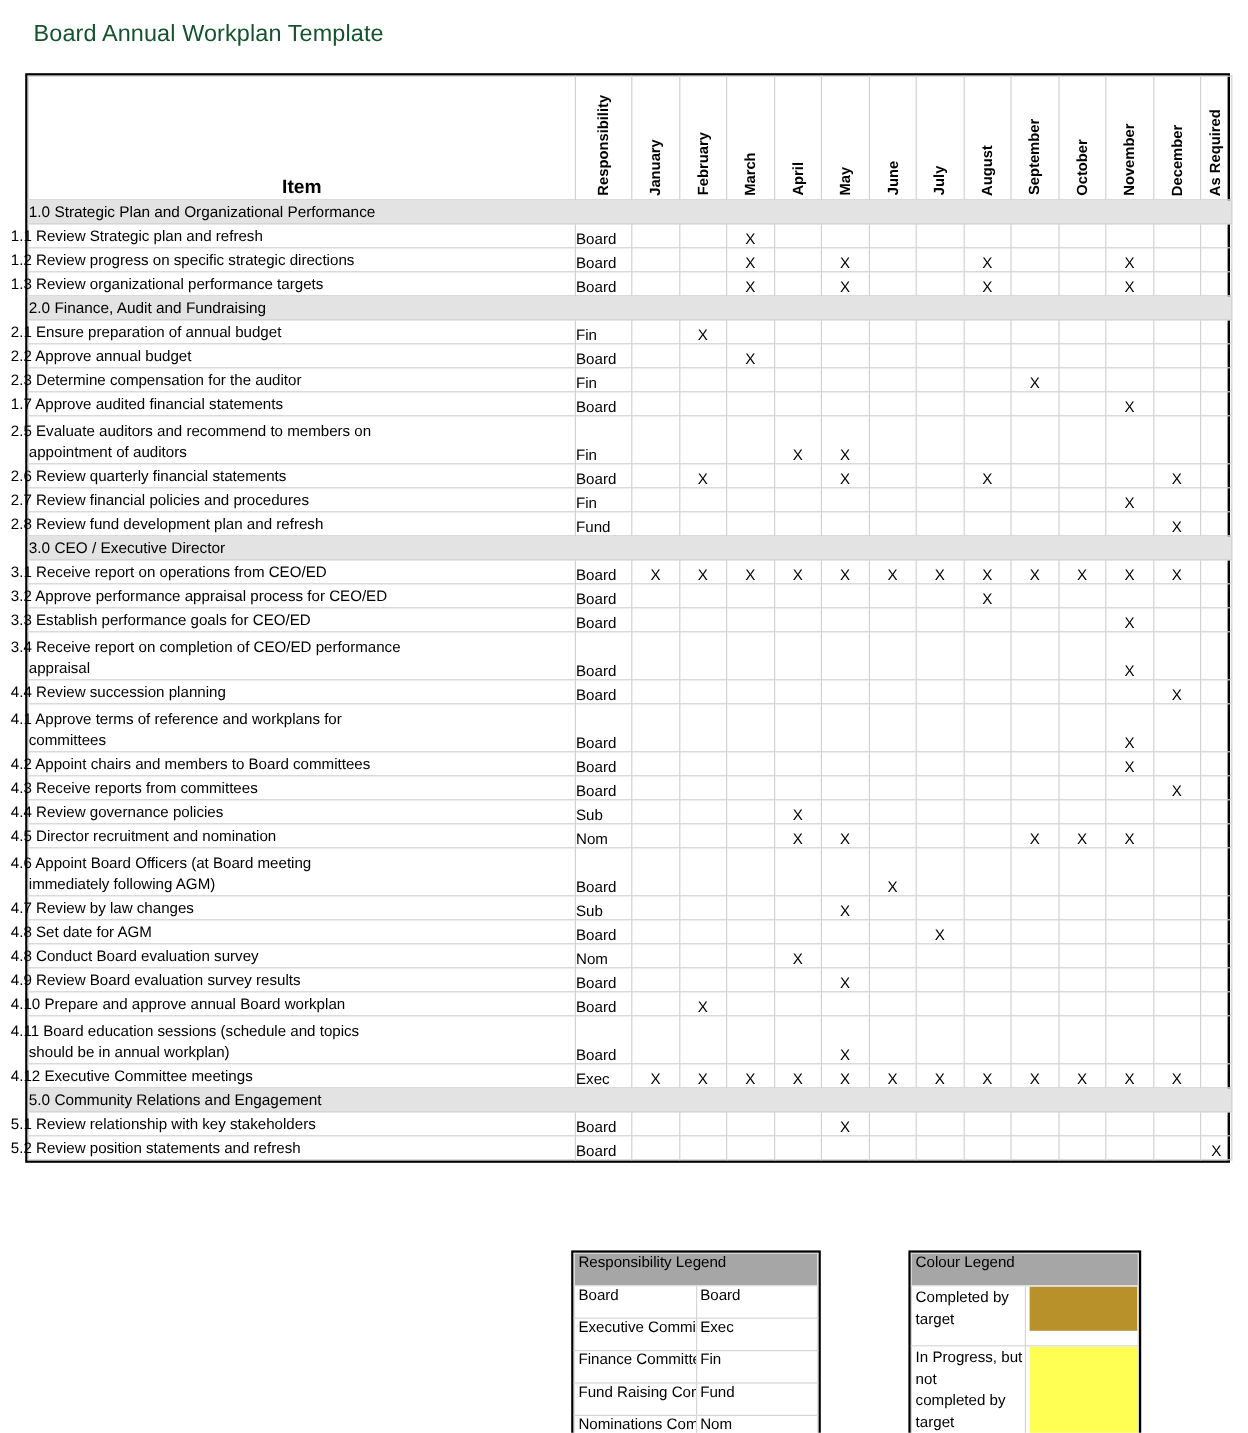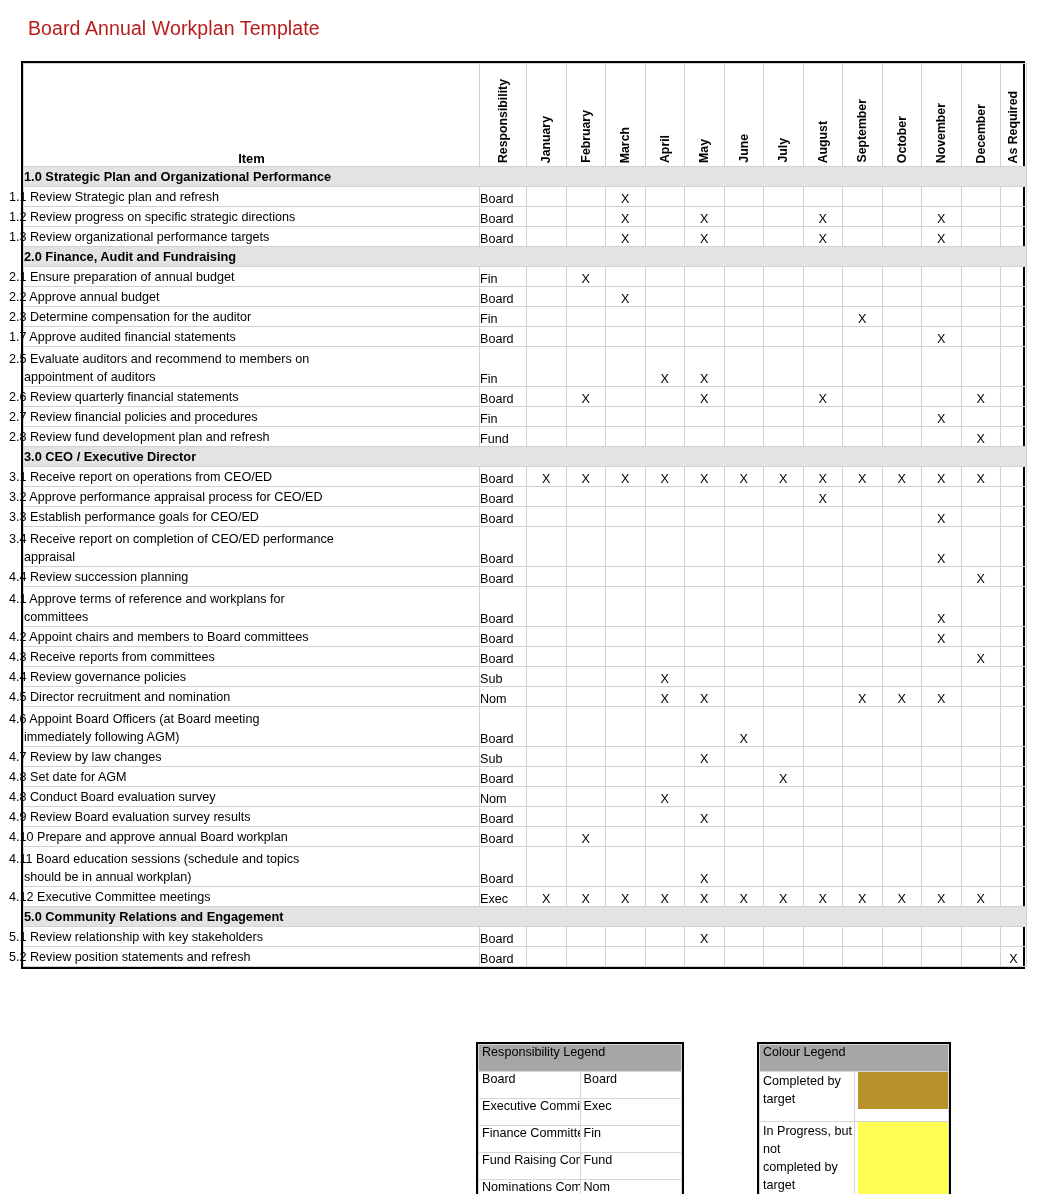--- a/index.html
+++ b/index.html
@@ -20,21 +20,21 @@
     width: 1040px;
     height: 1194px;
   }
 
   
   .doc-title {
     position: absolute;
     left: 28px;
     top: 17px;
     font-size: 19.5px;
-    color: #b91c1c;
+    color: #14532d;
     letter-spacing: 0.1px;
     white-space: nowrap;
   }
 
   
   .workplan-wrap {
     position: absolute;
     left: 21px;
     top: 61px;
     width: 1004px;
@@ -53,42 +53,42 @@
     padding: 0;
     box-sizing: border-box;
     vertical-align: bottom;
   }
 
   
   tr.head-row { height: 103px; }
   th.h-item {
     vertical-align: middle;
     font-weight: bold;
-    font-size: 13px;
+    font-size: 16px;
     border-bottom: 1px solid #d2d2d2;
   }
   th.h-vert {
     vertical-align: bottom;
     text-align: center;
     font-weight: bold;
     font-size: 12.3px;
     padding-bottom: 3px;
     white-space: nowrap;
   }
   th.h-vert > span {
     display: inline-block;
     writing-mode: vertical-rl;
     transform: rotate(180deg);
     line-height: 1;
   }
 
   
   tr.section-row td {
     background: #e3e3e3;
-    font-weight: bold;
+    font-weight: normal;
     font-size: 12.8px;
     height: 20px;
     vertical-align: middle;
   }
   td.section-label {
     padding-left: 5px;
     white-space: nowrap;
   }
 
   

